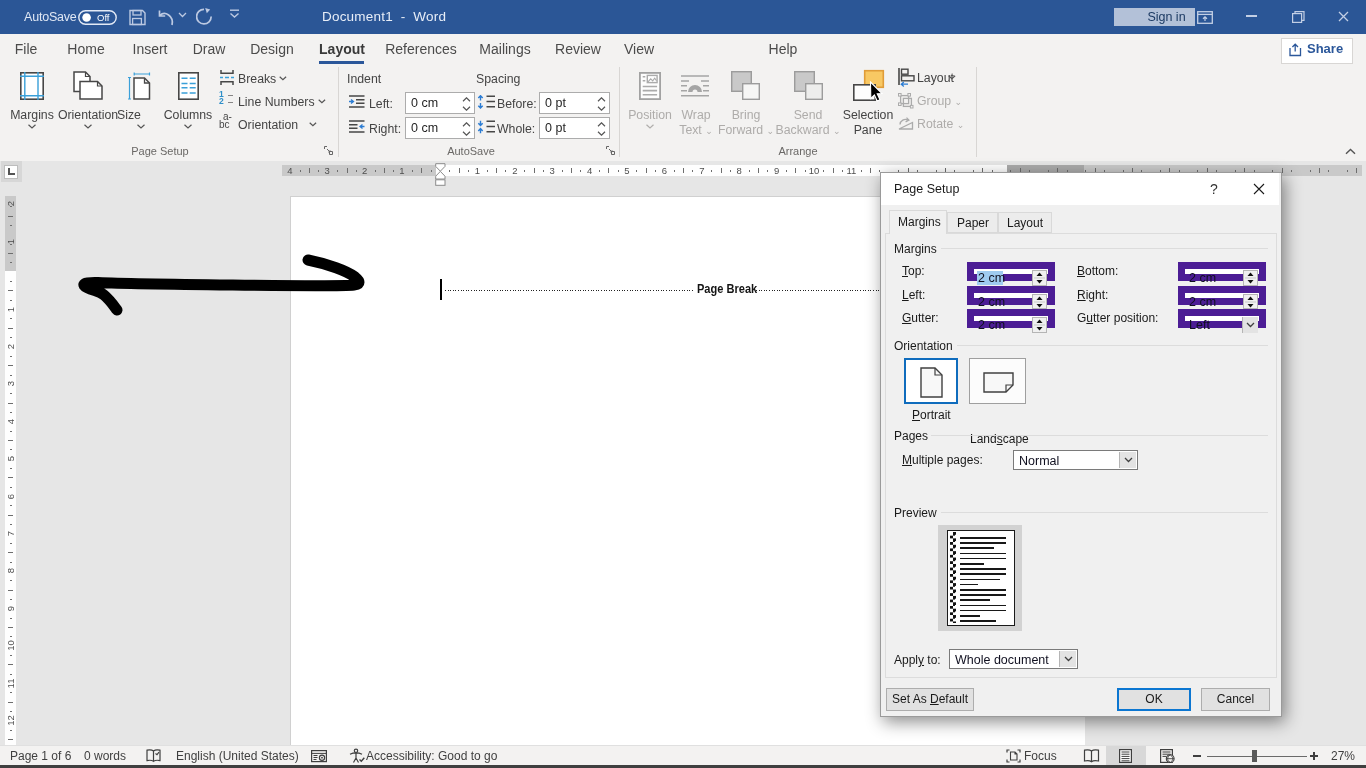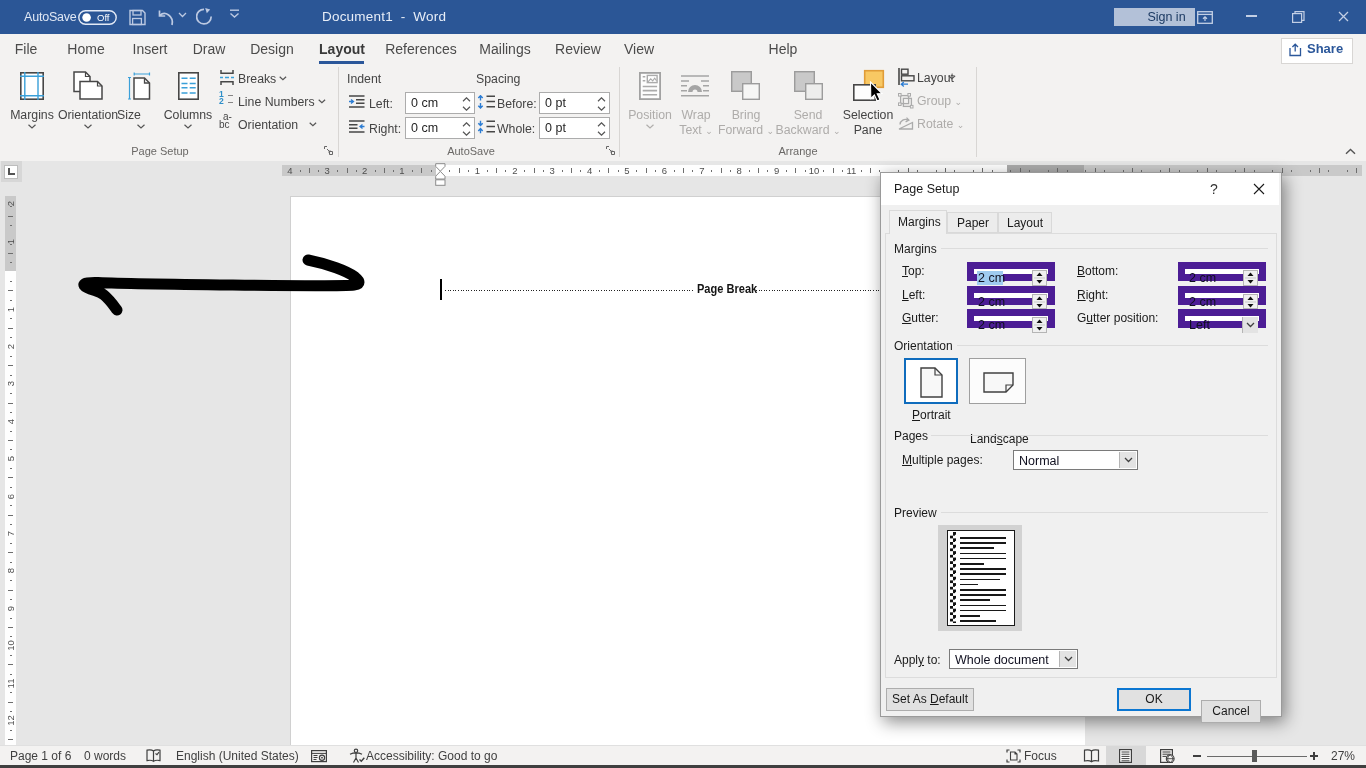--- a/index.html
+++ b/index.html
@@ -691,14 +691,14 @@
     <div class="abs" style="left:5px;top:2.5px;font-size:12.5px;color:#101020;">Whole document</div>
     <div class="abs" style="right:1px;top:1px;width:17px;height:16px;background:#e3e3e3;border-left:1px solid #b5b5b5;box-sizing:border-box;">
       <svg style="position:absolute;left:3.5px;top:5px;" width="9" height="6" viewBox="0 0 9 6">
           <path d="M1 1 l3.5 3.5 L8 1" fill="none" stroke="#404040" stroke-width="1.3"></path>
         </svg>
     </div>
   </div>
 
   <div class="dbtn" style="left:5px;top:515px;width:88px;">Set As <u>D</u>efault</div>
   <div class="dbtn" style="left:236px;top:515px;width:74px;border:2px solid #0b76d1;line-height:19px;">OK</div>
-  <div class="dbtn" style="left:320px;top:515px;width:60px;margin-top:12px;">Cancel</div>
+  <div class="dbtn" style="left:320px;top:515px;width:69px;">Cancel</div>
 </div>
 
 </body></html>

